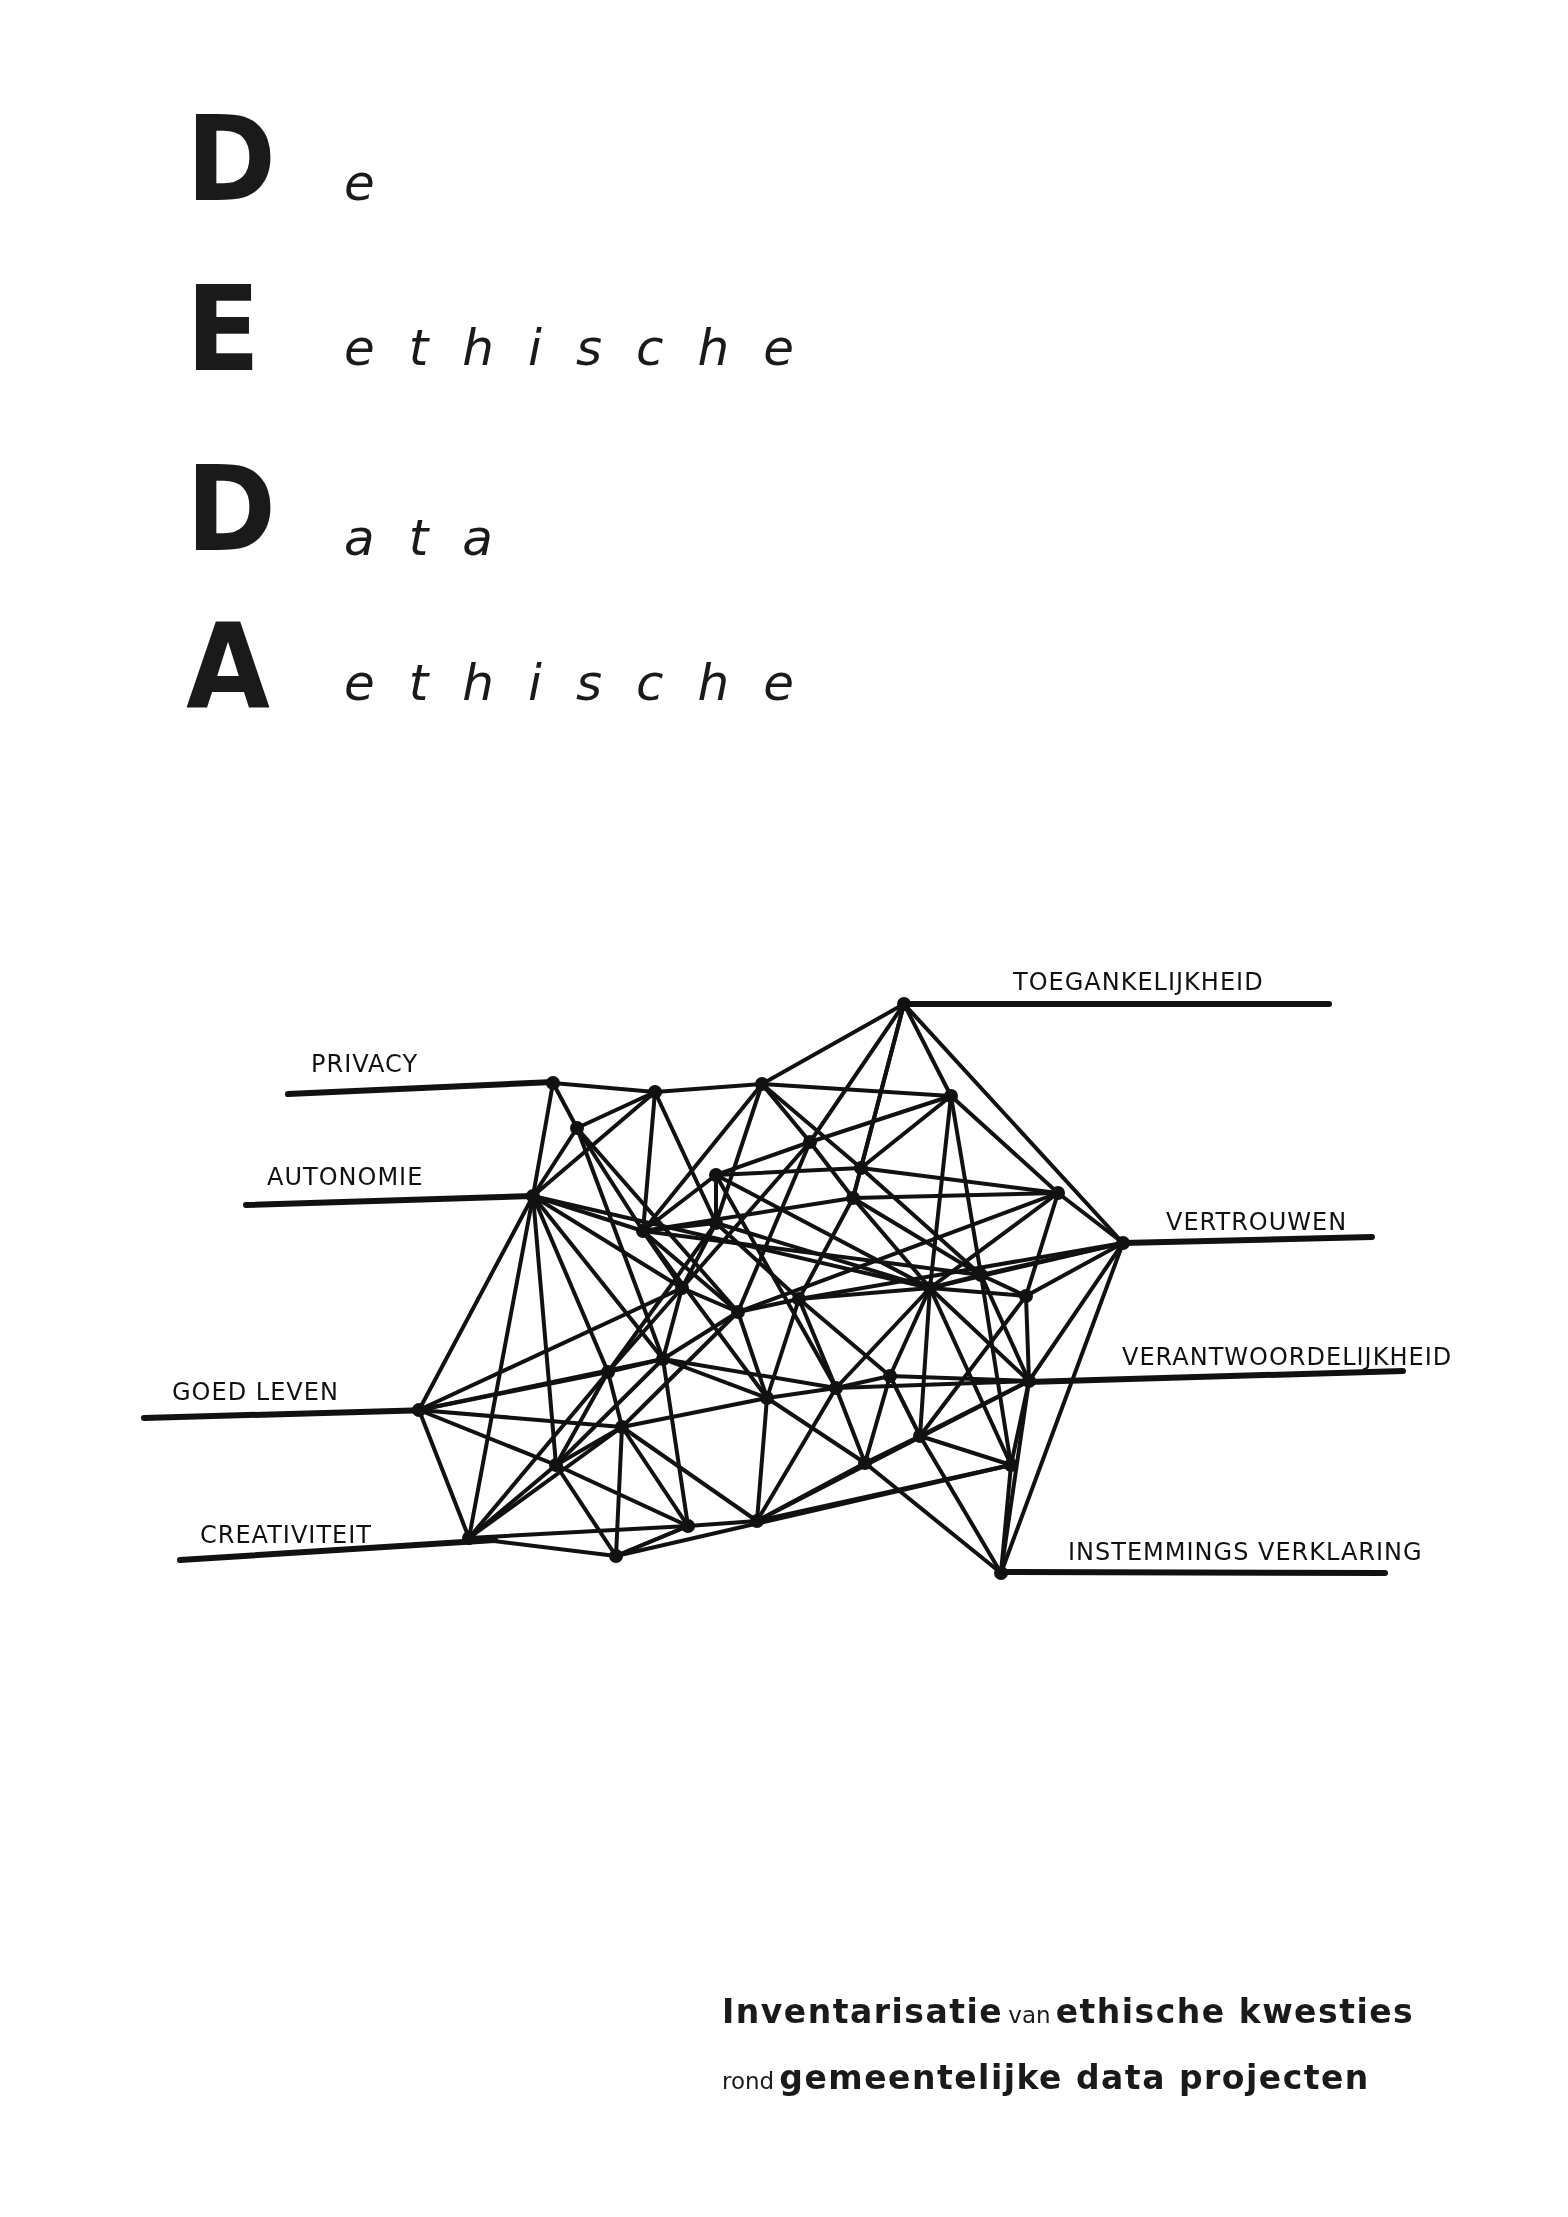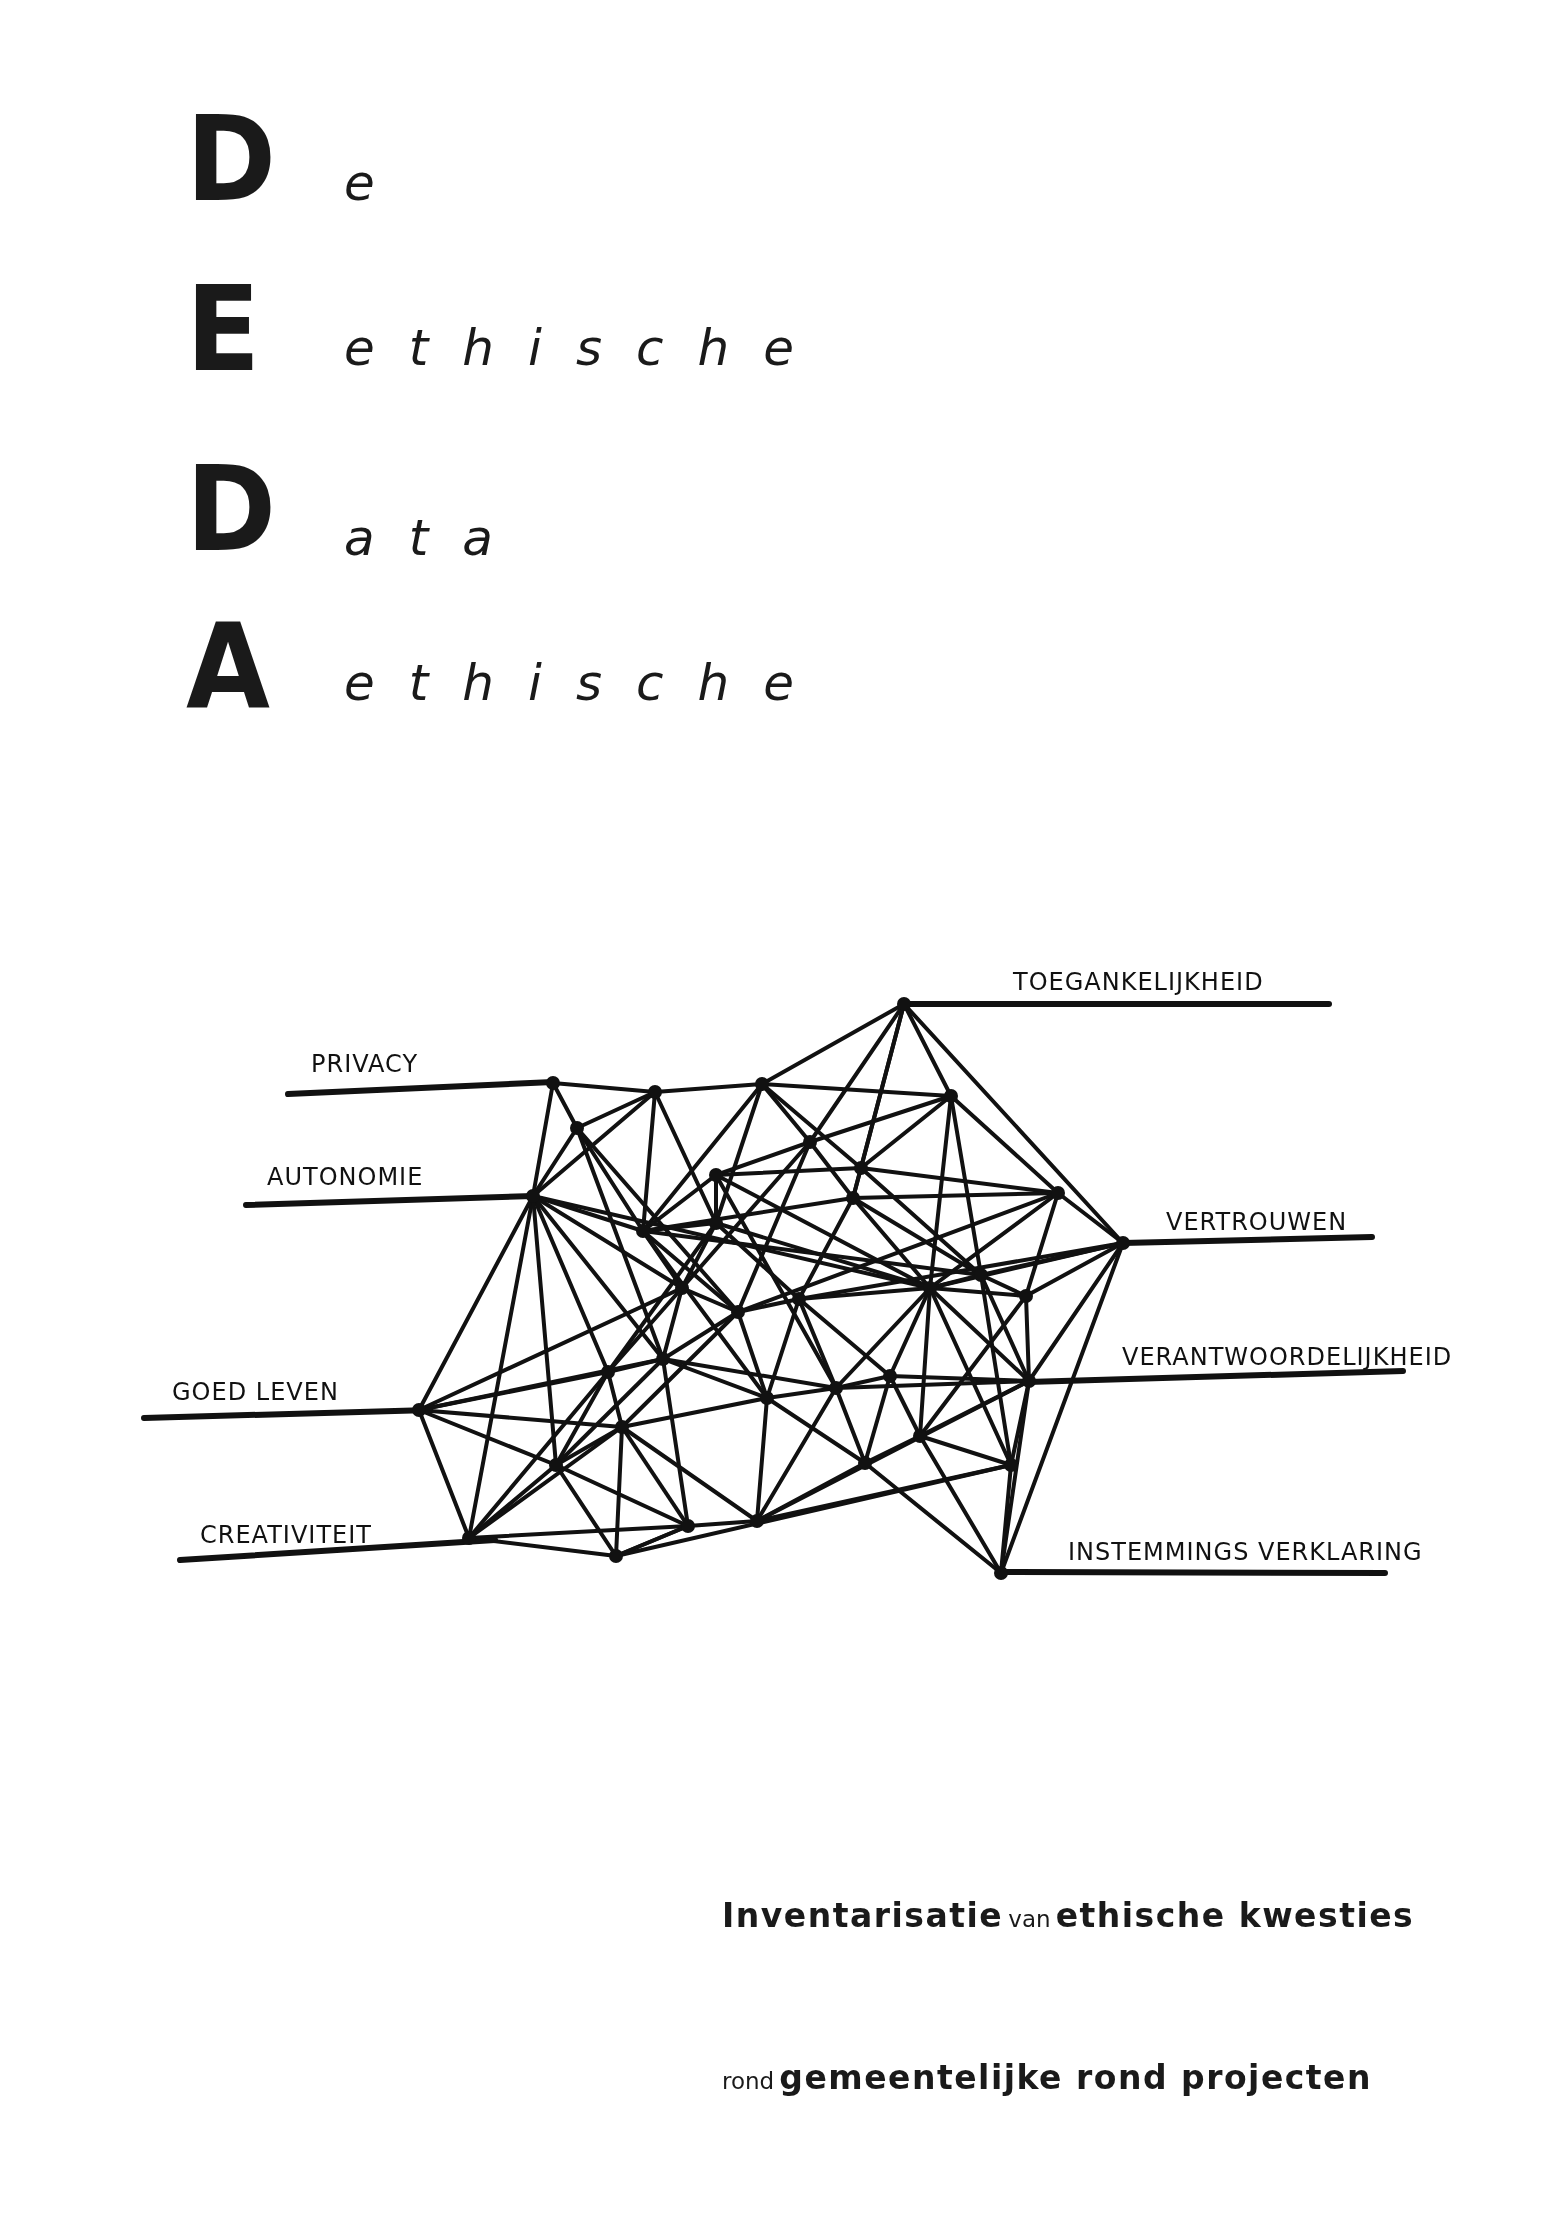--- a/index.html
+++ b/index.html
@@ -252,21 +252,21 @@
       <text x="267" y="1185" class="hand-label">AUTONOMIE</text>
       <text x="172" y="1400" class="hand-label">GOED LEVEN</text>
       <text x="200" y="1543" class="hand-label">CREATIVITEIT</text>
       <text x="1013" y="990" class="hand-label">TOEGANKELIJKHEID</text>
       <text x="1166" y="1230" class="hand-label">VERTROUWEN</text>
       <text x="1122" y="1365" class="hand-label">VERANTWOORDELIJKHEID</text>
       <text x="1068" y="1560" class="hand-label">INSTEMMINGS VERKLARING</text>
     </g>
 </svg>
 
-<div class="subtitle" style="top:1896px">
+<div class="subtitle" style="top:1992px">
   <span class="b">Inventarisatie</span>
   <span class="s">van</span>
   <span class="b">ethische kwesties</span>
 </div>
 <div class="subtitle" style="top:2058px">
   <span class="s">rond</span>
-  <span class="b">gemeentelijke rond projecten</span>
+  <span class="b">gemeentelijke data projecten</span>
 </div>
 
 </body></html>

